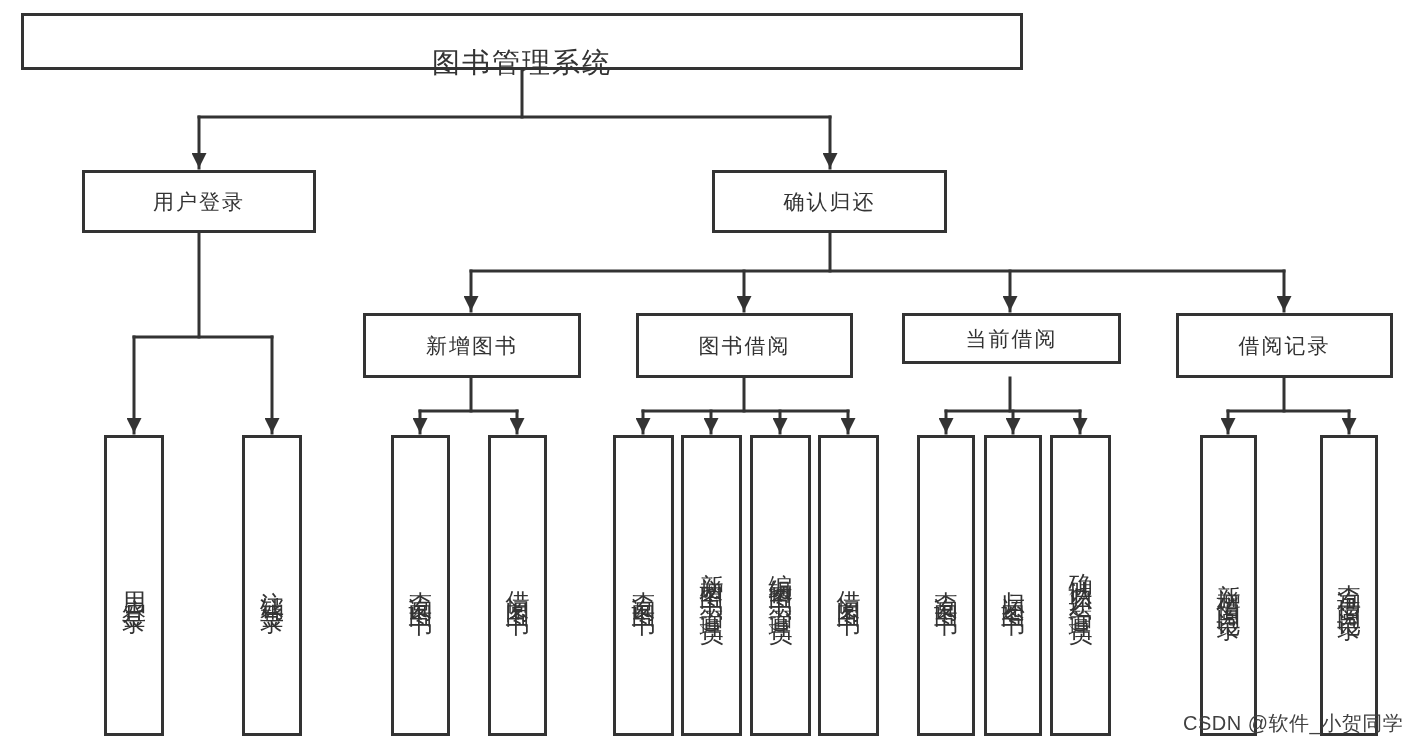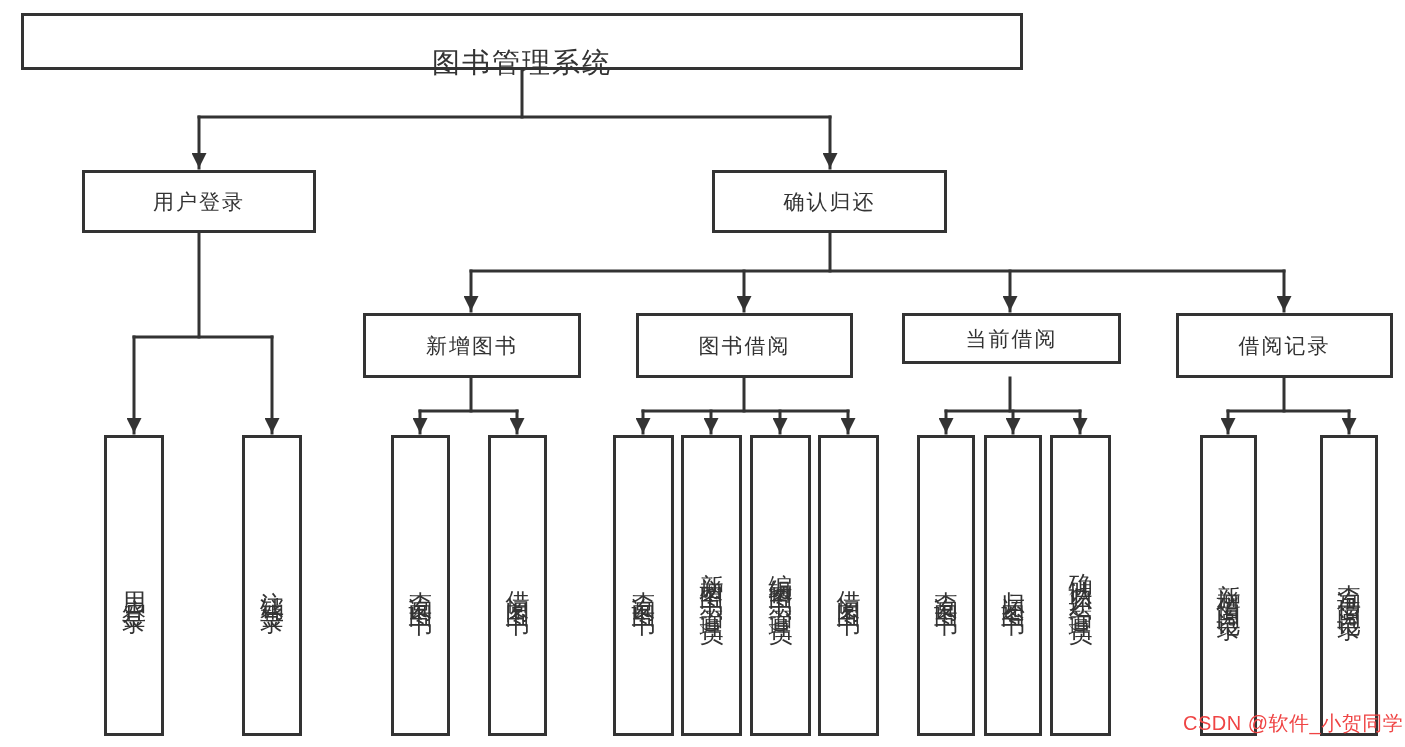--- a/index.html
+++ b/index.html
@@ -43,21 +43,21 @@
     font-size: 24px;
     letter-spacing: 7px;
     line-height: 1;
   }
   .watermark {
     position: absolute;
     left: 1183px;
     top: 710px;
     font-size: 20px;
     letter-spacing: 0.5px;
-    color: #ef4444;
+    color: #404040;
     white-space: nowrap;
     z-index: 5;
   }
 </style>
 </head>
 <body>
 
 <div class="stage">
 
   <svg class="connectors" viewBox="0 0 1405 747" xmlns="http://www.w3.org/2000/svg">

